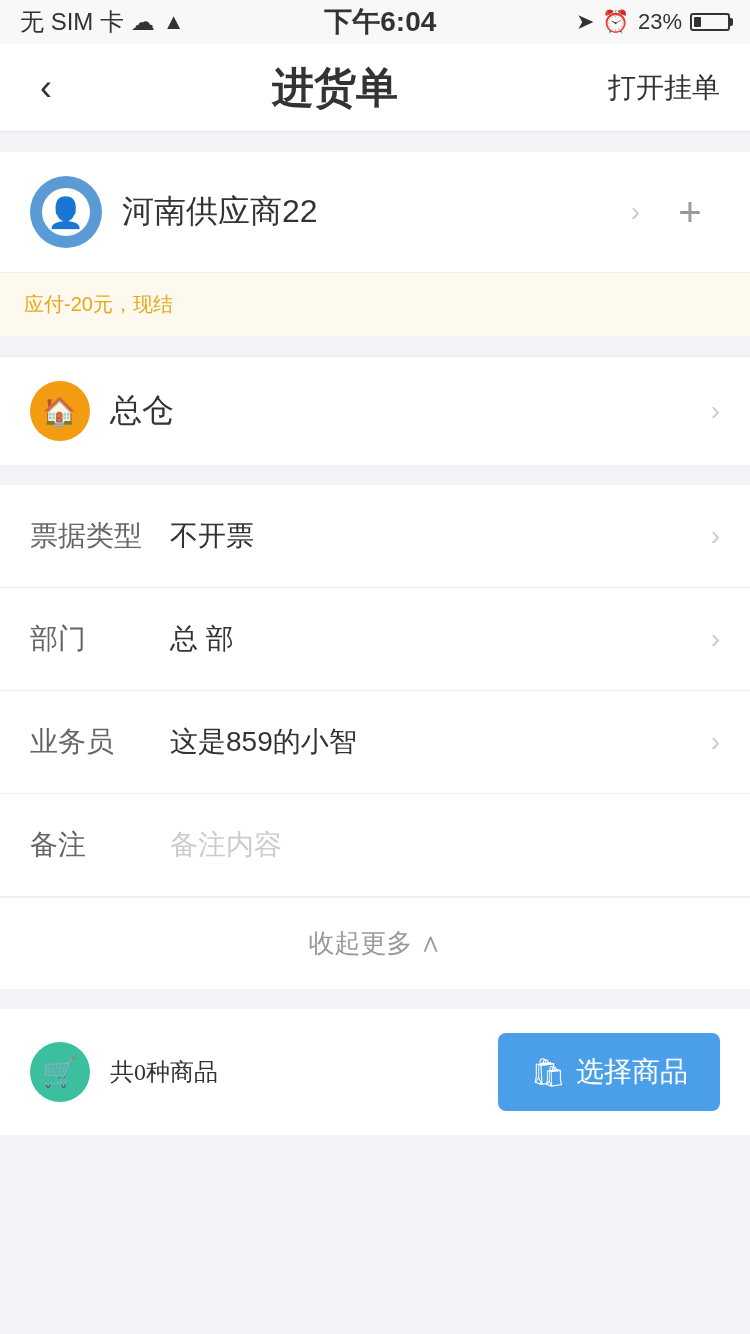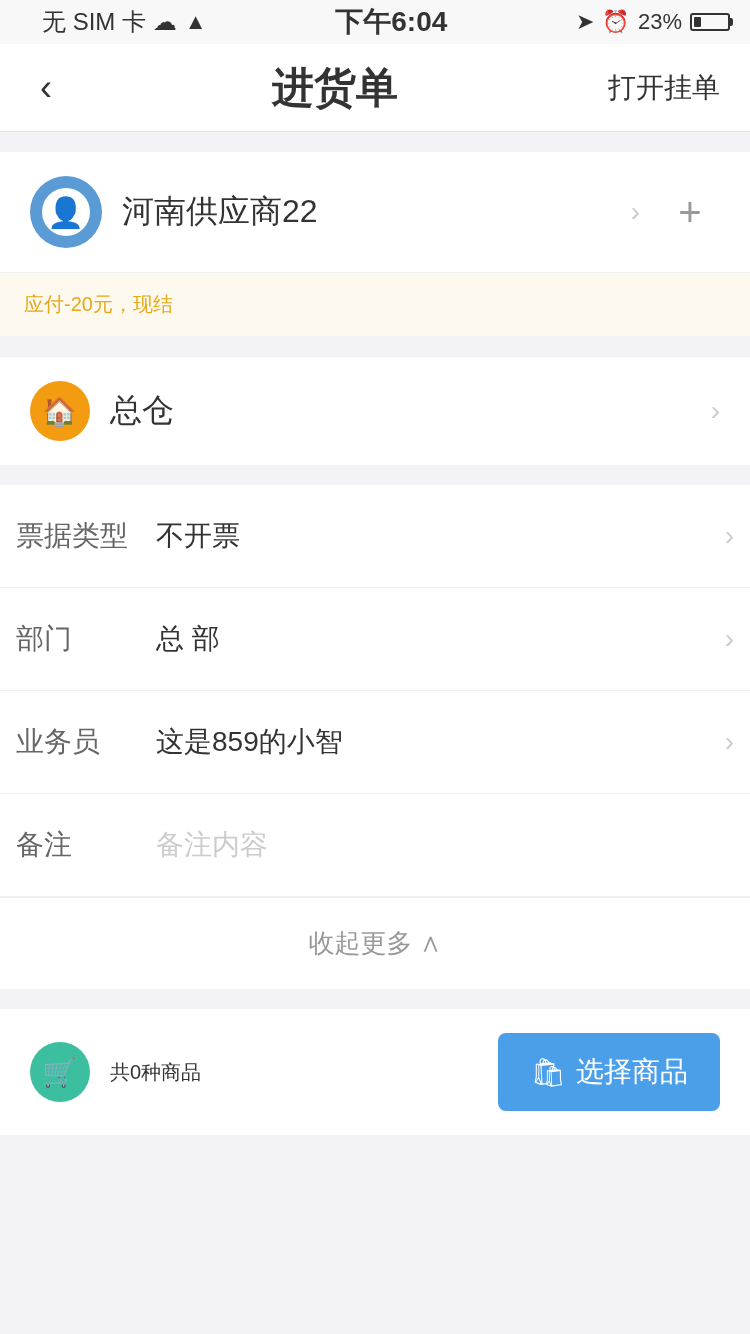--- a/index.html
+++ b/index.html
@@ -18,21 +18,21 @@
       width: 750px;
       height: 44px;
       background: #f8f8f8;
       display: flex;
       align-items: center;
       justify-content: space-between;
       padding: 0 20px;
       font-size: 24px;
       color: #333;
     }
-    .status-left { display: flex; align-items: center; gap: 8px; margin-left: 22px; }
+    .status-left { display: flex; align-items: center; gap: 8px; }
     .status-center { font-size: 28px; font-weight: 700; }
     .status-right { display: flex; align-items: center; gap: 8px; font-size: 22px; }
     .wifi-icon { font-size: 22px; }
     .battery-bar {
       width: 40px; height: 18px;
       border: 2px solid #333;
       border-radius: 3px;
       position: relative;
       display: inline-flex;
       align-items: center;
@@ -185,21 +185,21 @@
     }
 
     
     .form-section {
       background: #fff;
       margin-top: 20px;
     }
     .form-row {
       display: flex;
       align-items: center;
-      padding: 32px 16px;
+      padding: 32px 30px;
       border-bottom: 1px solid #f0f0f0;
       min-height: 96px;
     }
     .form-row:last-child {
       border-bottom: none;
     }
     .form-label {
       font-size: 28px;
       color: #666;
       width: 130px;
@@ -242,22 +242,23 @@
       border-radius: 50%;
       background: #3bbf9e;
       display: flex;
       align-items: center;
       justify-content: center;
       margin-right: 20px;
       flex-shrink: 0;
     }
     .product-count {
       flex: 1;
-      font-size: 20px;
-      color: #333;
+      font-size: 24px;
+      color: #333;
+      font-family: Liberation Serif, serif;
     }
     .select-goods-btn {
       background: #4a9fe8;
       color: #fff;
       border: none;
       border-radius: 8px;
       padding: 20px 32px;
       font-size: 28px;
       display: flex;
       align-items: center;

